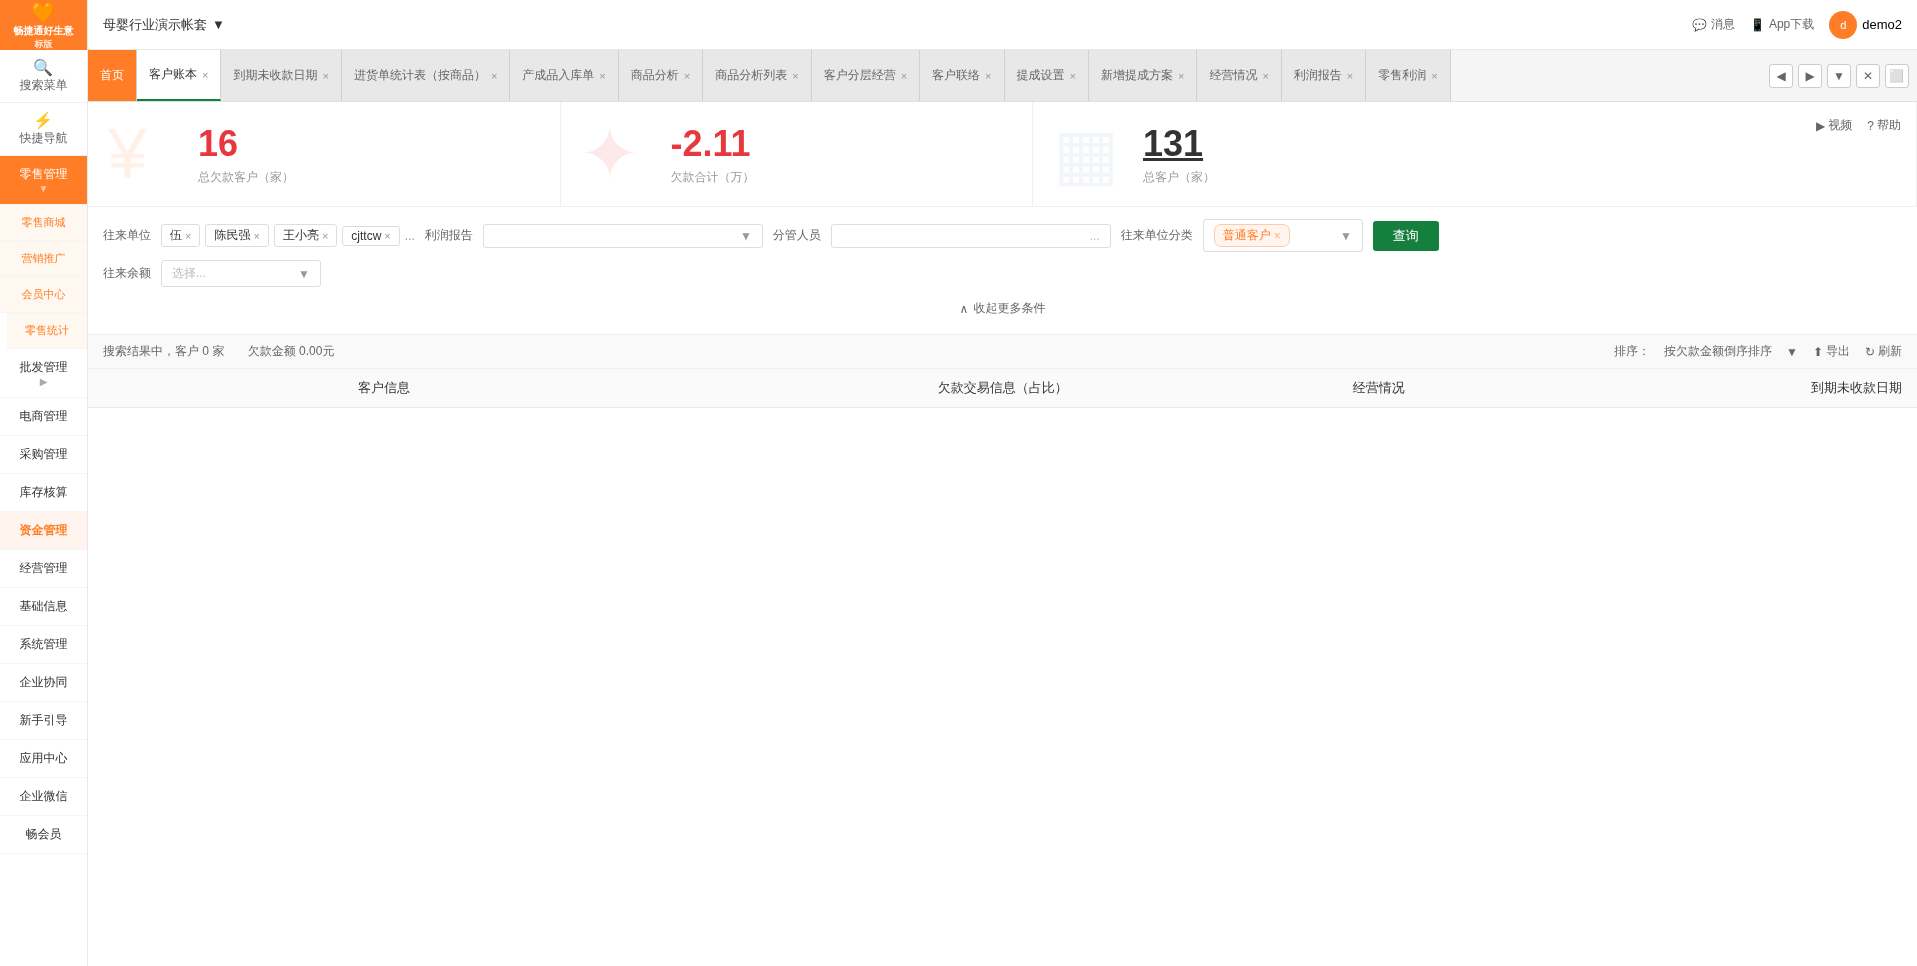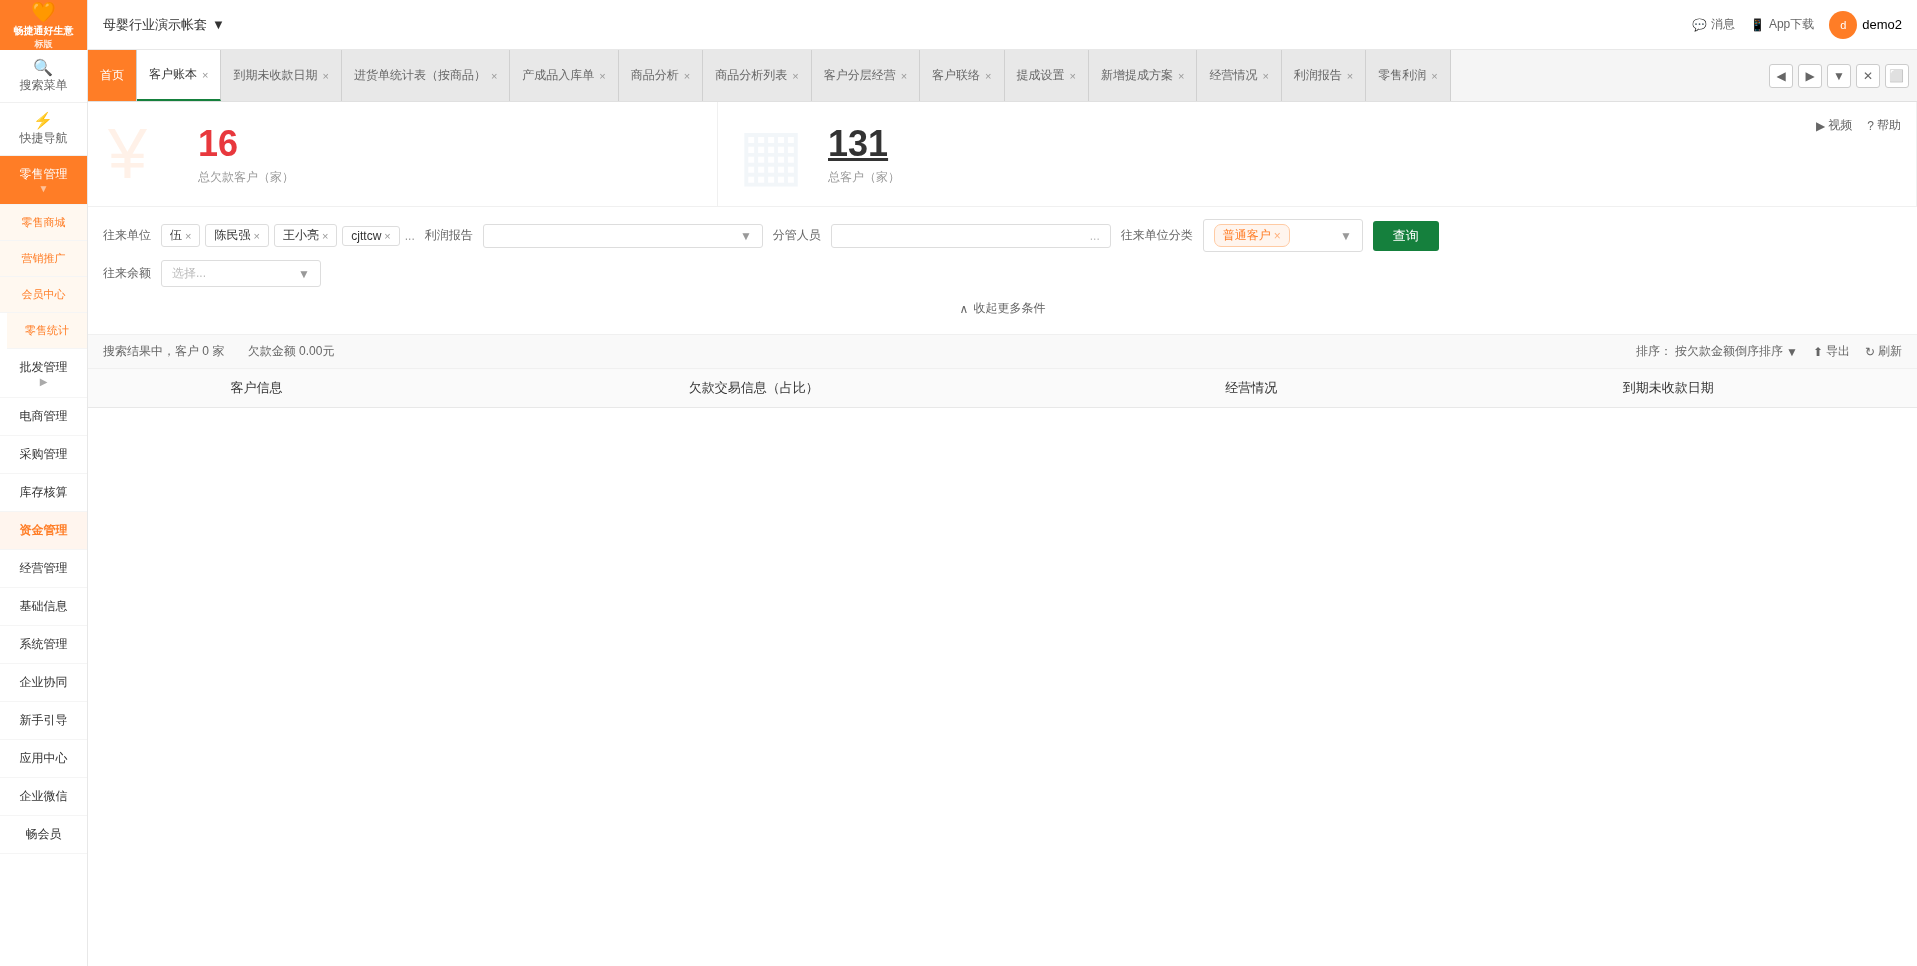--- a/index.html
+++ b/index.html
@@ -58,27 +58,27 @@
     .filter-select .placeholder { color: #bbb; }
     .filter-select .arrow { margin-left: auto; color: #999; }
     .filter-select-wide { min-width: 280px; }
     .filter-collapse { display: flex; align-items: center; justify-content: center; gap: 5px; font-size: 12px; color: #666; cursor: pointer; padding: 5px 0; }
     .selected-tag { background: #fff5ee; border-color: #ffcba4; display: flex; align-items: center; gap: 3px; padding: 2px 8px; border: 1px solid #ffcba4; border-radius: 7px; font-size: 12px; color: #ff7d26; }
     .selected-tag .remove { color: #ffb07c; cursor: pointer; }
 
     
     .result-bar { padding: 8px 15px; background: #f9f9f9; border-bottom: 1px solid #f0f0f0; display: flex; align-items: center; justify-content: space-between; font-size: 12px; color: #666; }
     .result-bar-right { display: flex; align-items: center; gap: 15px; }
-    .sort-select { display: flex; align-items: center; gap: 3px; cursor: pointer; color: #666; }
+    .sort-select { display: flex; align-items: center; gap: 14px; cursor: pointer; color: #666; }
     .result-action-btn { display: flex; align-items: center; gap: 3px; cursor: pointer; color: #666; }
 
     
     .data-table { width: 100%; border-collapse: collapse; }
     .data-table thead tr { background: #fafafa; border-bottom: 1px solid #e8e8e8; }
-    .data-table th { padding: 10px 15px; font-size: 13px; color: #333; text-align: center; font-weight: normal; border-bottom: 1px solid #e8e8e8; }
+    .data-table th { padding: 10px 15px; font-size: 13px; color: #333; text-align: right; font-weight: normal; border-bottom: 1px solid #e8e8e8; }
 
     
     .empty-state { display: flex; flex-direction: column; align-items: center; justify-content: center; padding: 60px 20px; color: #ccc; }
     .empty-text { font-size: 14px; color: #bbb; }
 
     
     .query-btn { background: #15803d; color: #fff; border: none; padding: 6px 20px; border-radius: 3px; font-size: 13px; cursor: pointer; }
   </style>
 </head>
 <body>
@@ -254,20 +254,27 @@
     <div class="stats-section">
 
       <div class="stat-card" style="position:relative;">
         <div style="position:absolute; left:20px; top:50%; transform:translateY(-50%); opacity:0.1; font-size:70px; color:#ff7d26;">¥</div>
         <div style="margin-left:80px;">
           <div class="stat-value">16</div>
           <div class="stat-label">总欠款客户（家）</div>
         </div>
       </div>
 
+      <div class="stat-card" style="position:relative;">
+        <div style="position:absolute; left:20px; top:50%; transform:translateY(-50%); opacity:0.1; font-size:70px; color:#e8383d;">✦</div>
+        <div style="margin-left:80px;">
+          <div class="stat-value negative">-2.11</div>
+          <div class="stat-label">欠款合计（万）</div>
+        </div>
+      </div>
 
       <div class="stat-card" style="position:relative; flex:2;">
         <div style="position:absolute; left:20px; top:50%; transform:translateY(-50%); opacity:0.1; font-size:70px; color:#88aacc;">▦</div>
         <div style="margin-left:80px;">
           <div class="stat-value underline" style="color:#333; text-decoration:underline;">131</div>
           <div class="stat-label">总客户（家）</div>
         </div>
         <div style="position:absolute; right:15px; top:15px; display:flex; gap:15px;">
           <div class="stat-action-btn">
             <span>▶</span>

